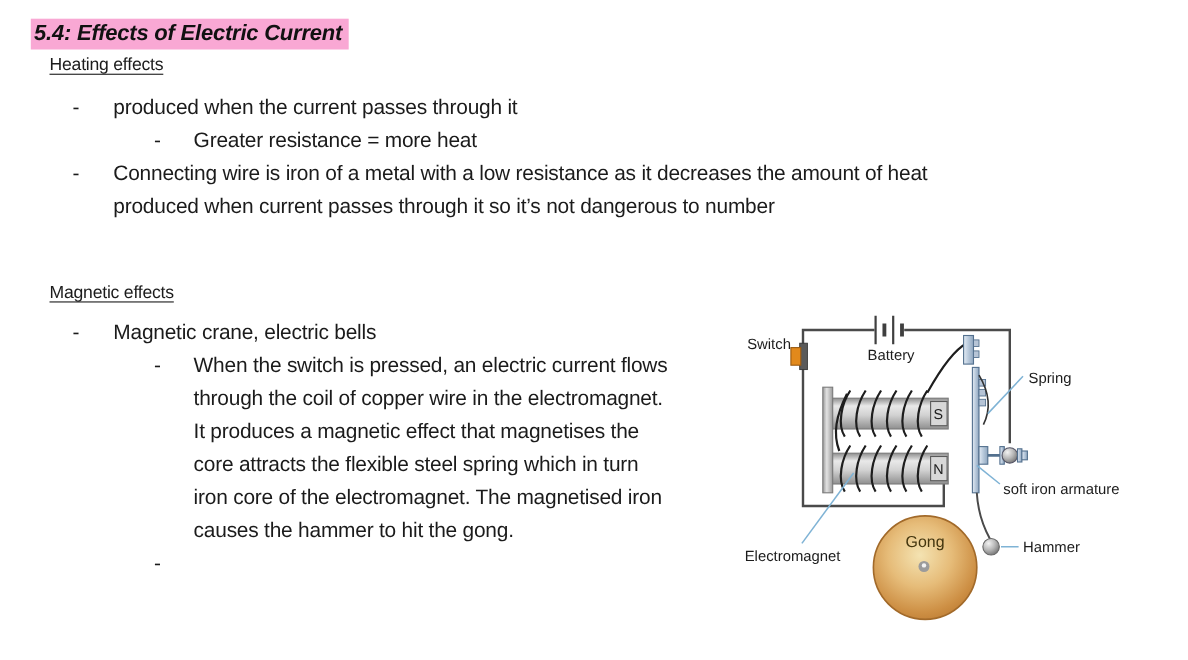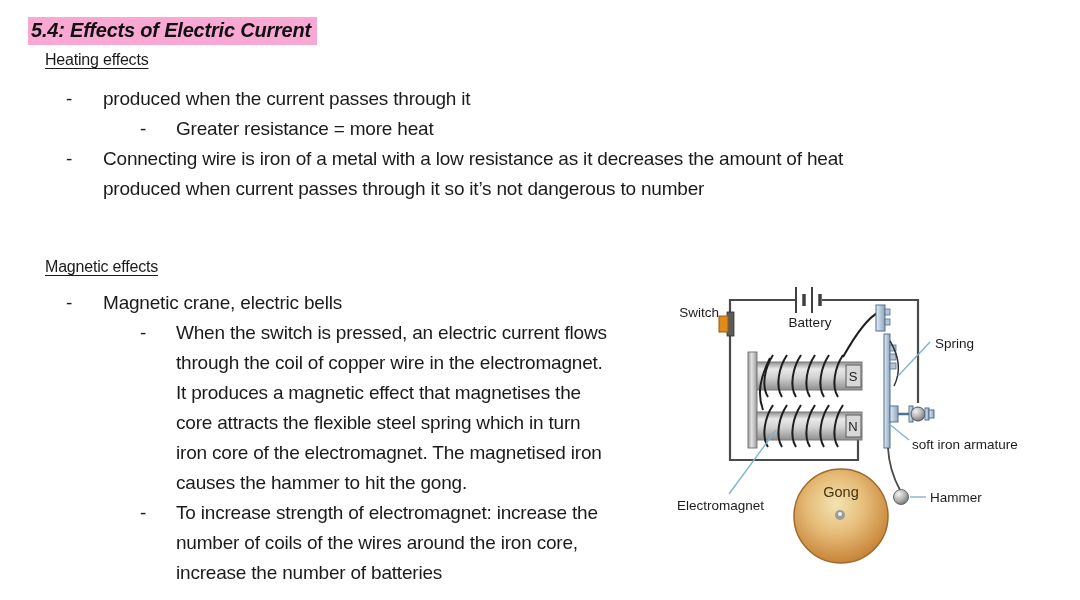--- a/index.html
+++ b/index.html
@@ -93,25 +93,20 @@
         <div class="txt">When the switch is pressed, an electric current flows</div>
         <div class="txt">through the coil of copper wire in the electromagnet.</div>
         <div class="txt">It produces a magnetic effect that magnetises the</div>
         <div class="txt">core attracts the flexible steel spring which in turn</div>
         <div class="txt">iron core of the electromagnet. The magnetised iron</div>
         <div class="txt">causes the hammer to hit the gong.</div>
       </div>
     </div>
     <div class="li l2">
       <span class="dash">-</span>
-      <div>
-        <div class="txt">To increase strength of electromagnet: increase the</div>
-        <div class="txt">number of coils of the wires around the iron core,</div>
-        <div class="txt">increase the number of batteries</div>
-      </div>
     </div>
   </div>
 
   <svg class="diagram" width="420" height="310" viewBox="660 282 420 310" xmlns="http://www.w3.org/2000/svg">
     <defs>
       <linearGradient id="gMetal" x1="0" y1="0" x2="0" y2="1">
         <stop offset="0" stop-color="#8f8f8f"></stop>
         <stop offset="0.25" stop-color="#e9e9e9"></stop>
         <stop offset="0.55" stop-color="#d2d2d2"></stop>
         <stop offset="1" stop-color="#8f8f8f"></stop>

